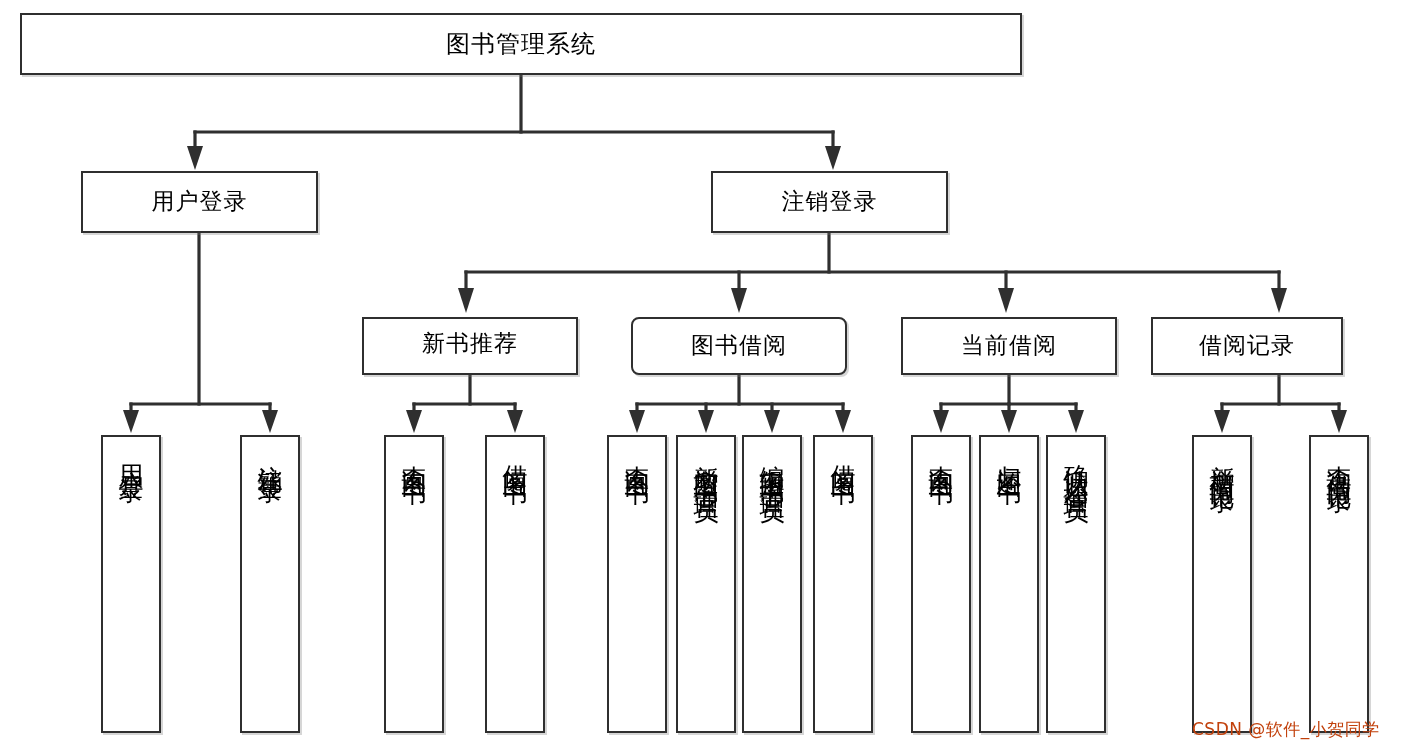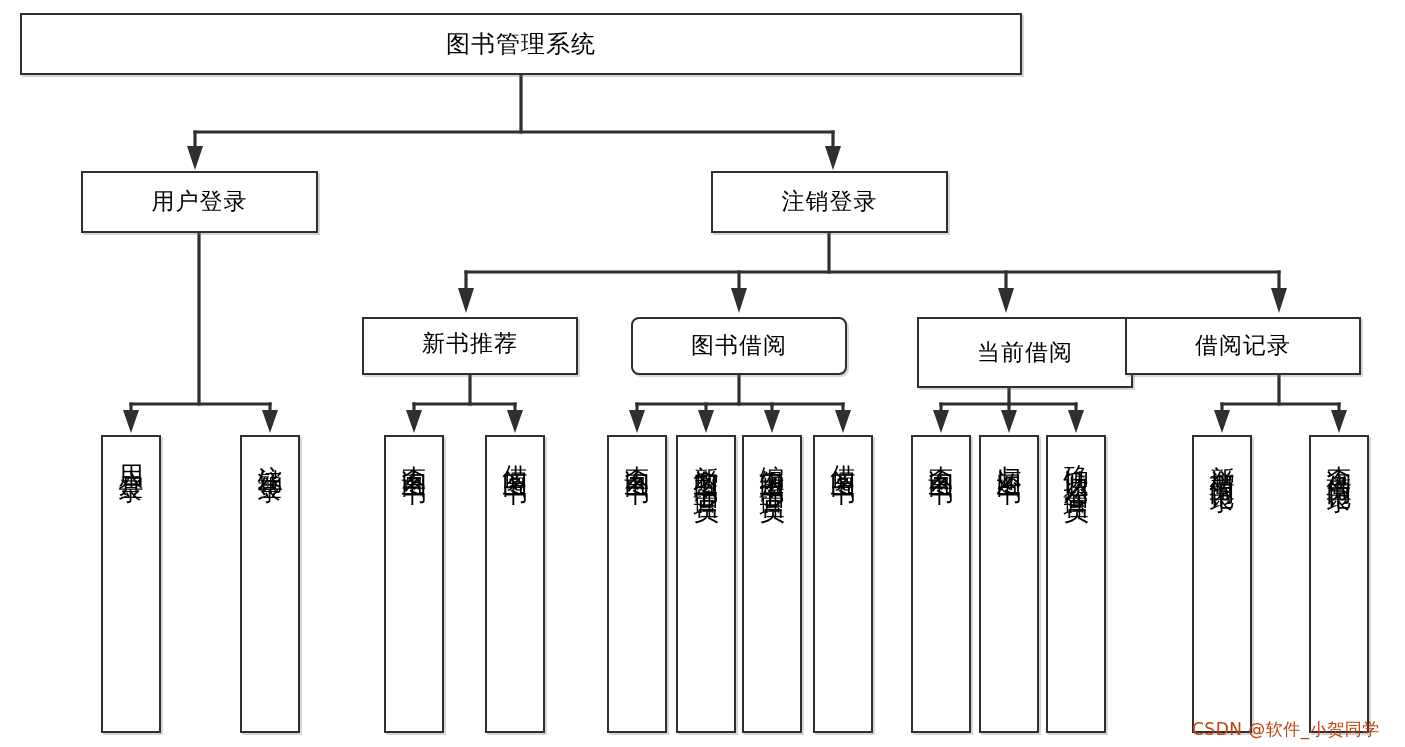--- a/index.html
+++ b/index.html
@@ -166,24 +166,24 @@
   <div class="node h" style="left:711px; top:171px; width:237px; height:62px;">
     <span class="label">注销登录</span>
   </div>
 
   <div class="node h" style="left:362px; top:317px; width:216px; height:58px;font-family:Liberation Mono, monospace;">
     <span class="label">新书推荐</span>
   </div>
   <div class="node h" style="left:631px; top:317px; width:216px; height:58px;border-radius:8px;">
     <span class="label">图书借阅</span>
   </div>
-  <div class="node h" style="left:901px; top:317px; width:216px; height:71px;margin-left:16px;">
+  <div class="node h" style="left:901px; top:317px; width:216px; height:58px;">
     <span class="label">当前借阅</span>
   </div>
-  <div class="node h" style="left:1125px; top:317px; width:236px; height:58px;">
+  <div class="node h" style="left:1151px; top:317px; width:192px; height:58px;">
     <span class="label">借阅记录</span>
   </div>
 
   <div class="node v" style="left:101px; top:435px; width:60px; height:298px;">
     <span class="label">用户登录</span>
   </div>
   <div class="node v" style="left:240px; top:435px; width:60px; height:298px;">
     <span class="label">注销登录</span>
   </div>
 

